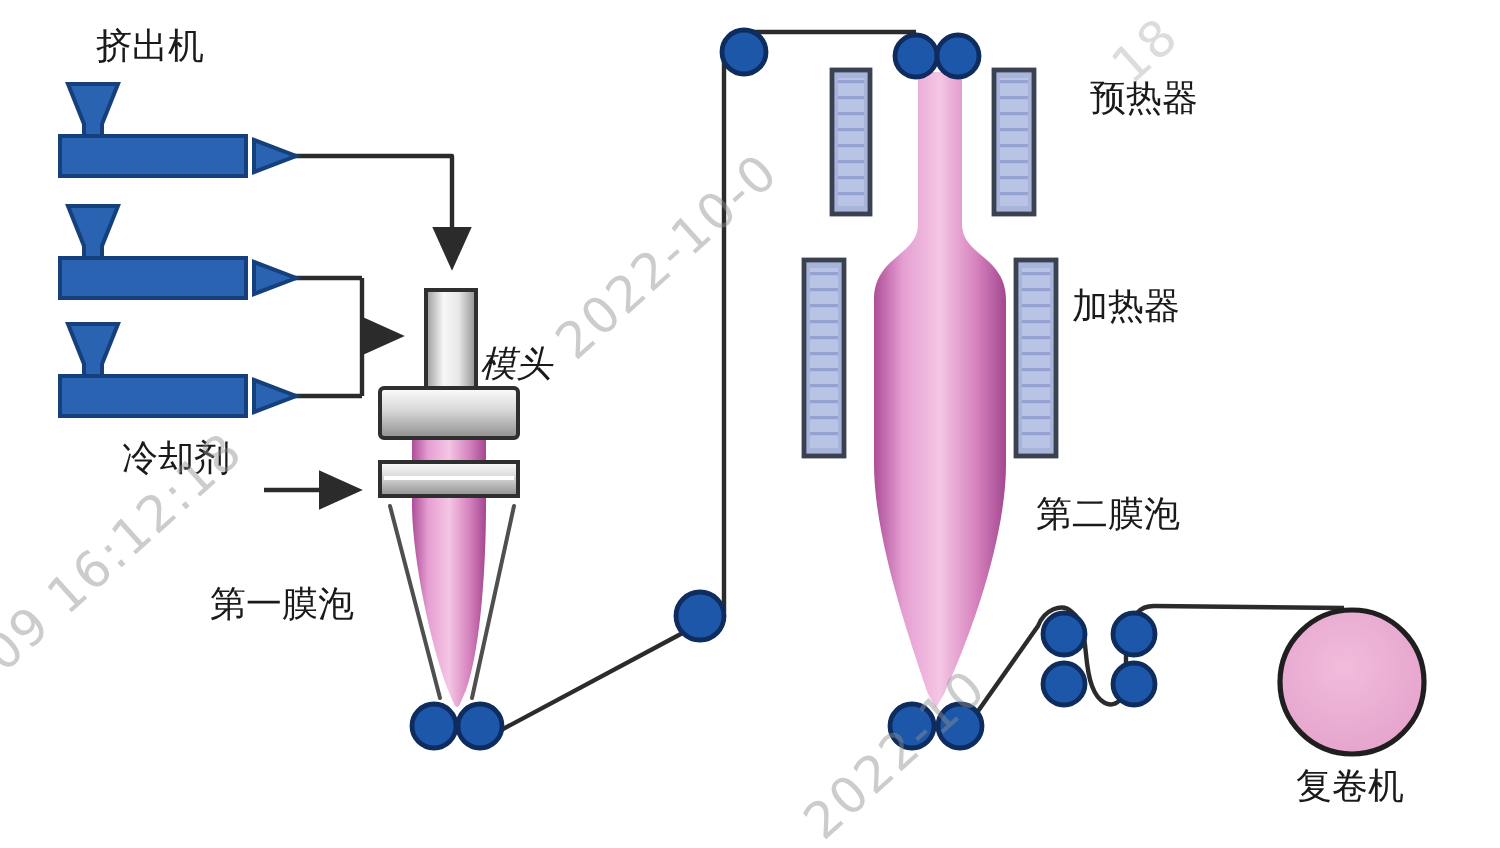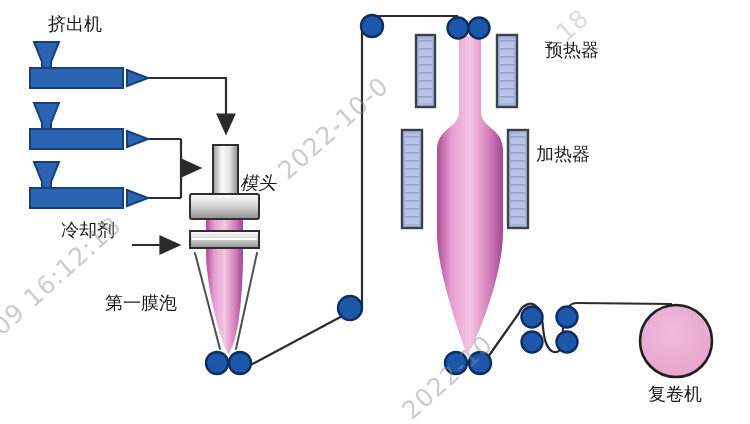--- a/index.html
+++ b/index.html
@@ -144,19 +144,20 @@
 
     <circle class="rewind" cx="676" cy="341" r="36"></circle>
   </svg>
 
   <div class="lbl" style="left:28px;top:14px;margin-left:20px;">挤出机</div>
   <div class="lbl" style="left:240px;top:173px;font-style:italic;">模头</div>
   <div class="lbl" style="left:61px;top:220px;text-align:center;">冷却剂</div>
   <div class="lbl" style="left:105px;top:293px;">第一膜泡</div>
   <div class="lbl" style="left:545px;top:40px;">预热器</div>
   <div class="lbl" style="left:536px;top:144px;">加热器</div>
+  <div class="lbl" style="left:518px;top:248px;">第二膜泡</div>
   <div class="lbl" style="left:648px;top:384px;">复卷机</div>
 
   <div class="wm" style="left:282px;top:160px;">2022-10-0</div>
   <div class="wm" style="left:-4px;top:316px;">09 16:12:18</div>
   <div class="wm" style="left:406px;top:400px;">2022-10</div>
   <div class="wm" style="left:560px;top:22px;opacity:.3;">18</div>
 </div>
 
 </body></html>

